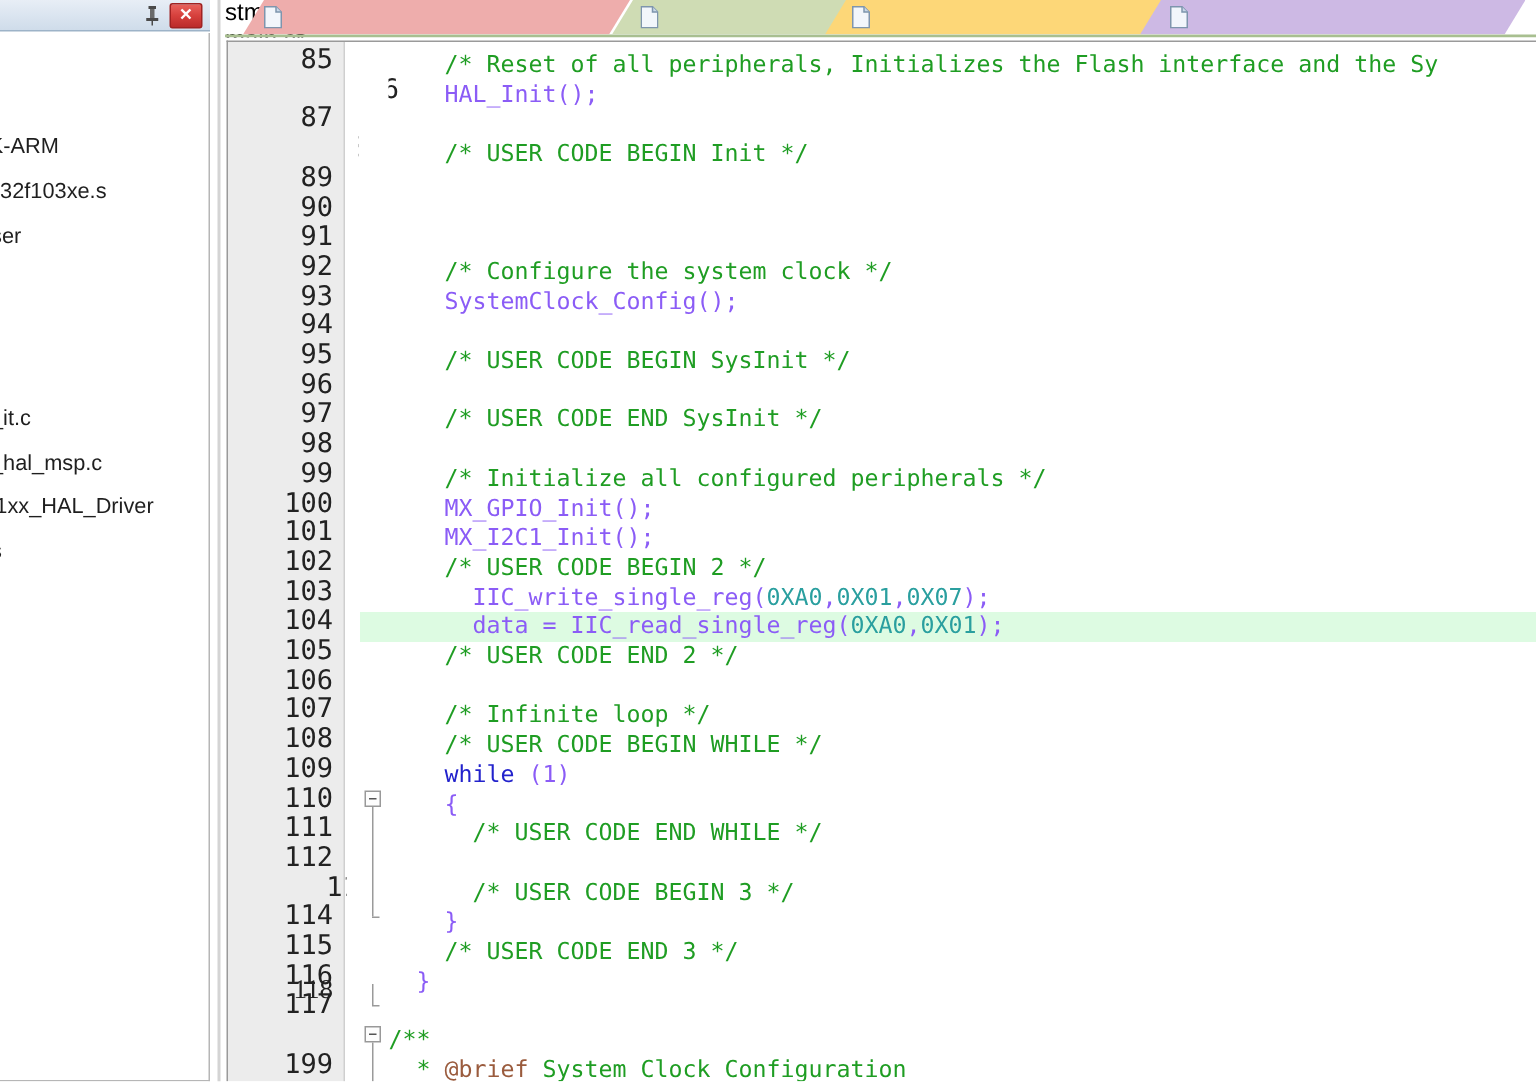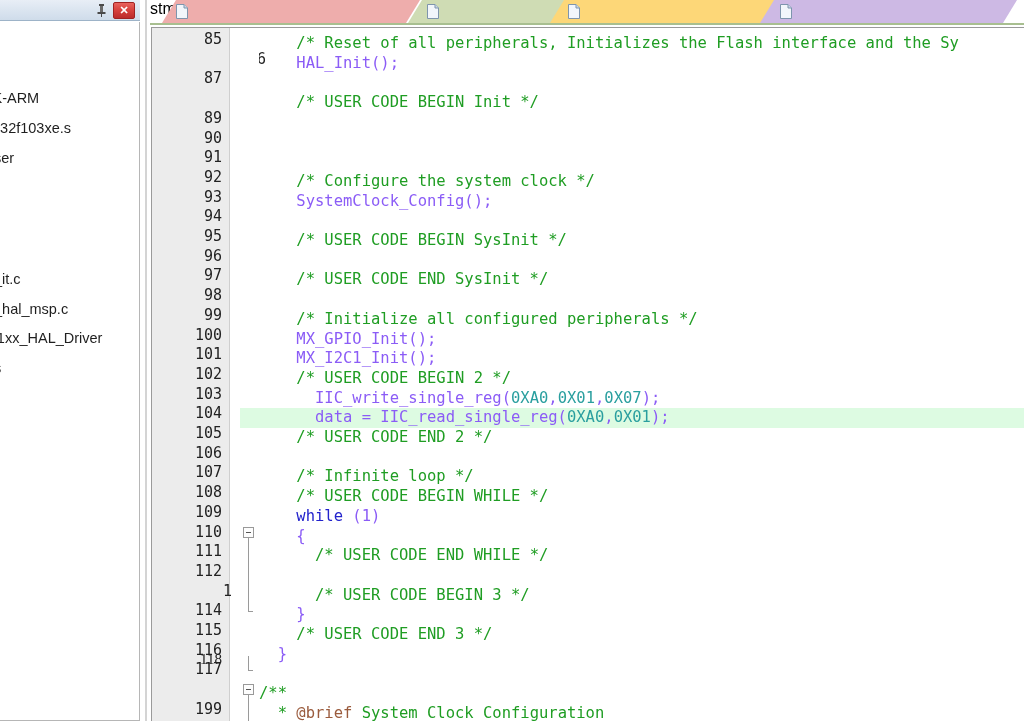--- a/index.html
+++ b/index.html
@@ -172,21 +172,21 @@
     position: absolute;
     left: 0; top: 4px;
     width: 791px; height: 694px;
   }
   .line-no {
     position: absolute;
     left: 0;
     width: 70px;
     text-align: right;
     font-family: "DejaVu Sans Mono", monospace;
-    font-size: 15px;
+    font-size: 18px;
     line-height: 19.7px;
     height: 19.7px;
     color: #222222;
   }
   .code-line {
     position: absolute;
     left: 107px;
     height: 19.7px;
     line-height: 19.7px;
     white-space: pre;

